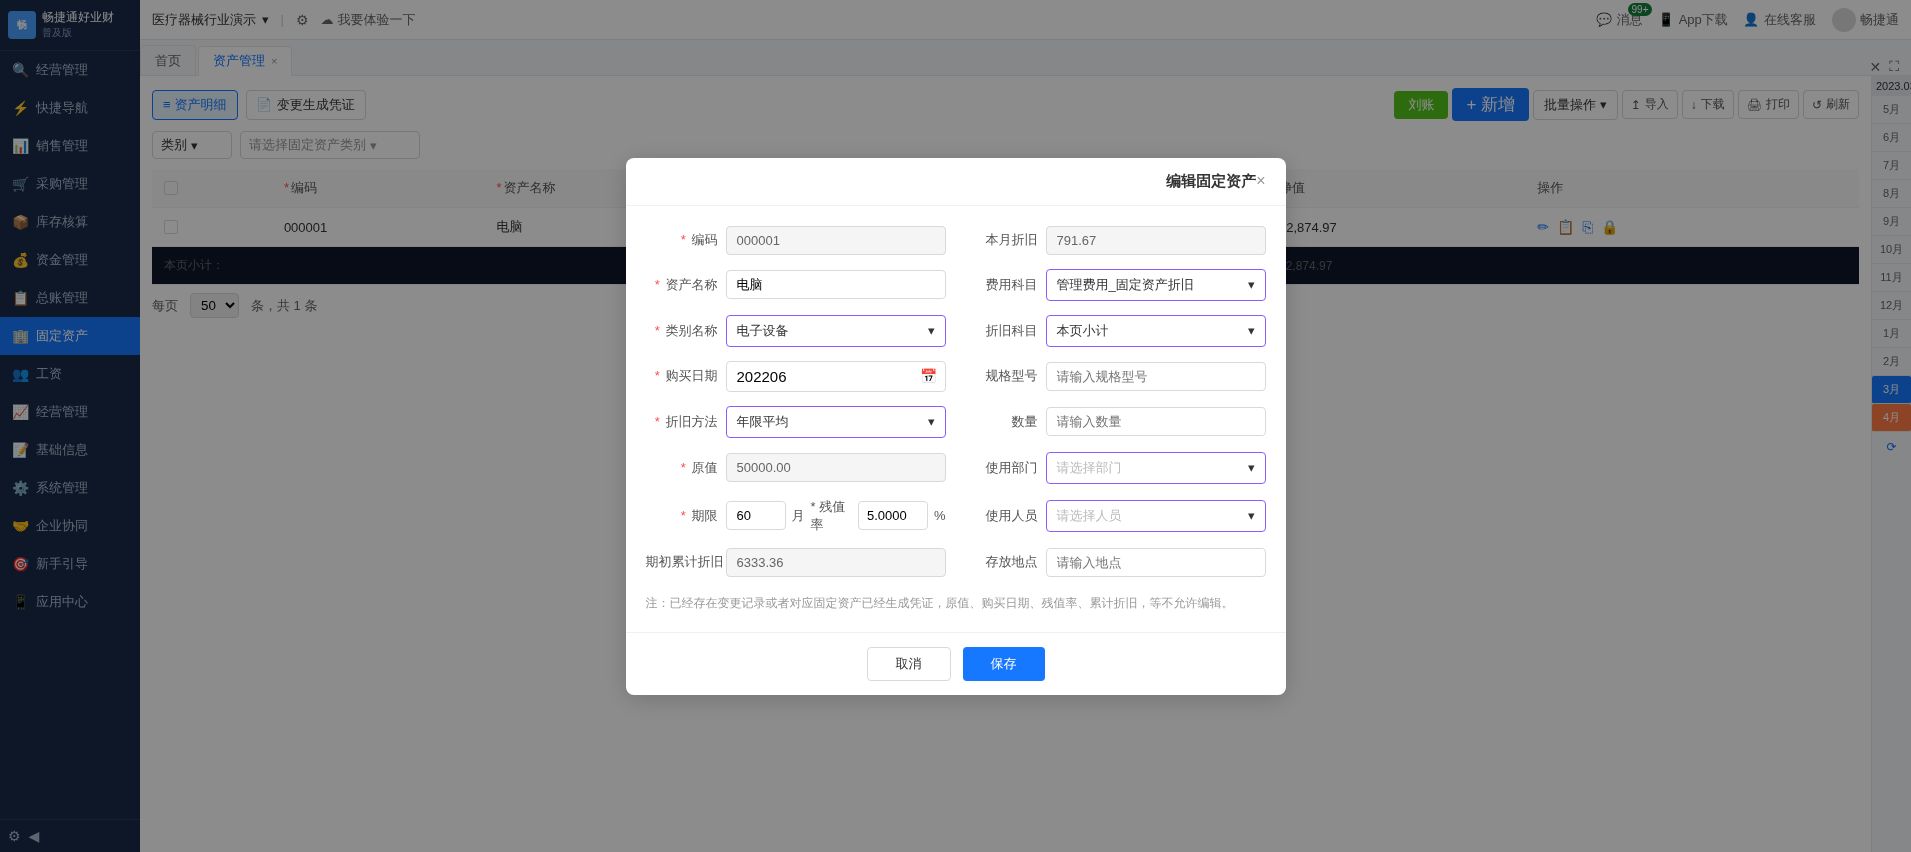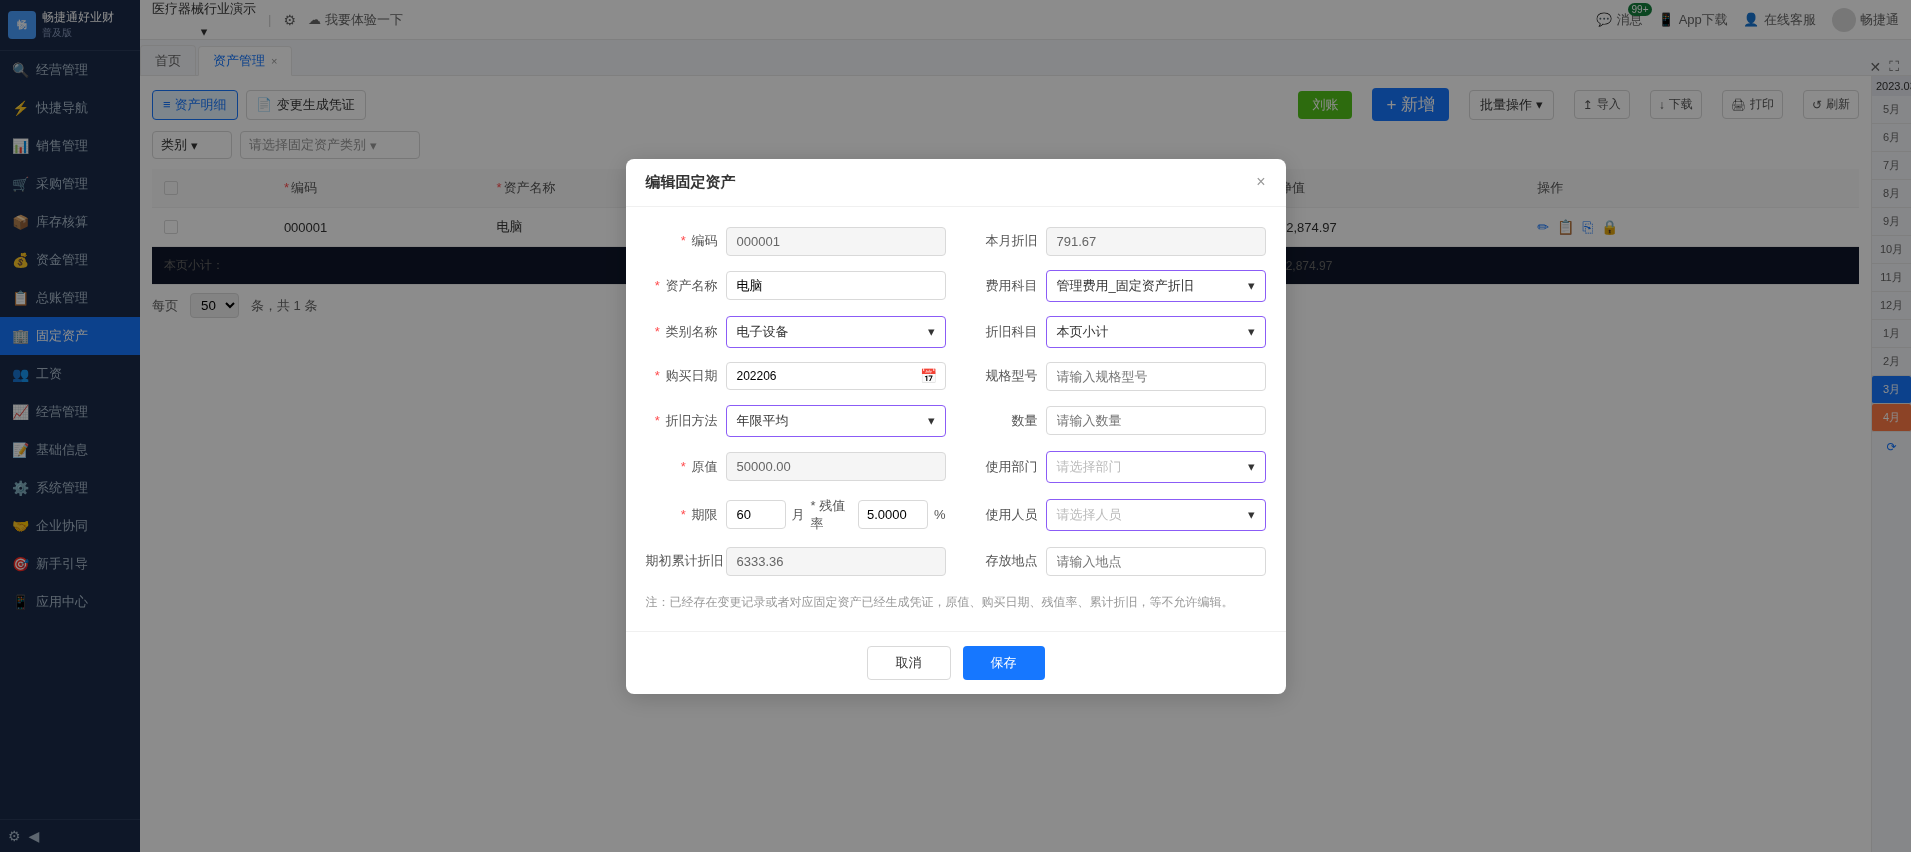--- a/index.html
+++ b/index.html
@@ -22,21 +22,21 @@
     .sidebar-item .item-icon { font-size: 14px; width: 16px; text-align: center; }
     .sidebar-item .item-label { font-size: 13px; }
     .sidebar-bottom { padding: 8px; display: flex; align-items: center; gap: 8px; border-top: 1px solid #2a3b5a; }
     .sidebar-bottom-icon { color: #aabbcc; cursor: pointer; font-size: 14px; }
 
     
     .main { flex: 1; display: flex; flex-direction: column; overflow: hidden; }
 
     
     .topbar { height: 40px; background: white; display: flex; align-items: center; padding: 0 12px; gap: 12px; border-bottom: 1px solid #e8e8e8; box-shadow: 0 1px 4px rgba(0,0,0,0.08); }
-    .topbar-project { display: flex; align-items: center; gap: 6px; color: #333; font-size: 13px; cursor: pointer; flex-direction: column; }
+    .topbar-project { display: flex; align-items: center; gap: 6px; color: #333; font-size: 13px; cursor: pointer; }
     .topbar-separator { color: #ccc; }
     .topbar-gear { color: #666; cursor: pointer; font-size: 14px; }
     .topbar-experience { display: flex; align-items: center; gap: 4px; color: #666; font-size: 13px; cursor: pointer; }
     .topbar-right { margin-left: auto; display: flex; align-items: center; gap: 16px; }
     .topbar-badge { position: relative; display: flex; align-items: center; gap: 4px; color: #666; font-size: 13px; cursor: pointer; }
     .badge-count { background: #15803d; color: white; font-size: 10px; padding: 1px 4px; border-radius: 10px; position: absolute; top: -8px; right: -10px; }
     .topbar-user { display: flex; align-items: center; gap: 4px; color: #666; cursor: pointer; }
     .user-avatar { width: 24px; height: 24px; background: #d9d9d9; border-radius: 50%; }
 
     
@@ -52,21 +52,21 @@
 
     
     .page-content { flex: 1; overflow: hidden; padding: 12px; position: relative; }
 
     
     .toolbar { display: flex; align-items: center; gap: 8px; margin-bottom: 10px; }
     .toolbar-btn { display: flex; align-items: center; gap: 4px; padding: 5px 10px; border: 1px solid #d9d9d9; background: white; border-radius: 4px; color: #333; cursor: pointer; font-size: 13px; }
     .toolbar-btn.active { background: #e6f4ff; border-color: #1677ff; color: #1677ff; }
     .toolbar-btn-primary { background: #1677ff; color: white; border: none; padding: 5px 14px; border-radius: 4px; cursor: pointer; font-size: 17px; }
     .toolbar-btn-success { background: #52c41a; color: white; border: none; padding: 5px 14px; border-radius: 4px; cursor: pointer; font-size: 13px; }
-    .toolbar-right { margin-left: auto; display: flex; gap: 20px; align-items: center; }
+    .toolbar-right { margin-left: auto; display: flex; gap: 4px; align-items: center; }
     .toolbar-icon-btn { display: flex; align-items: center; gap: 4px; padding: 5px 8px; border: 1px solid #d9d9d9; background: white; border-radius: 4px; color: #555; cursor: pointer; font-size: 12px; }
 
     
     .filter-row { display: flex; align-items: center; gap: 8px; margin-bottom: 10px; }
     .filter-select { display: flex; align-items: center; gap: 4px; padding: 4px 8px; border: 1px solid #d9d9d9; border-radius: 4px; background: white; cursor: pointer; font-size: 13px; min-width: 80px; }
     .filter-select-wide { min-width: 180px; color: #999; }
 
     
     .data-table { width: 100%; border-collapse: collapse; font-size: 13px; }
     .data-table thead tr { background: #fafafa; }
@@ -83,32 +83,32 @@
     .cal-header { padding: 4px; text-align: center; font-size: 11px; color: #333; background: #e8eaf0; }
     .cal-month { padding: 6px 4px; text-align: center; font-size: 11px; color: #666; cursor: pointer; border-bottom: 1px solid #e8e8e8; }
     .cal-month.highlight { background: #1677ff; color: white; border-radius: 2px; }
     .cal-month.current { background: #ff7a45; color: white; border-radius: 2px; }
 
     
     .modal-overlay { position: fixed; top: 0; left: 0; width: 100%; height: 100%; background: rgba(0,0,0,0.45); z-index: 100; display: flex; align-items: center; justify-content: center; }
 
     
     .modal { background: white; border-radius: 8px; width: 660px; max-height: 80vh; overflow: visible; box-shadow: 0 4px 24px rgba(0,0,0,0.18); }
-    .modal-header { display: flex; align-items: center; justify-content: space-between; padding: 14px 20px; border-bottom: 1px solid #f0f0f0; }
+    .modal-header { display: flex; align-items: center; justify-content: flex-end; padding: 14px 20px; border-bottom: 1px solid #f0f0f0; }
     .modal-title { font-size: 15px; font-weight: 600; color: #333; }
     .modal-close { color: #999; cursor: pointer; font-size: 16px; }
     .modal-body { padding: 20px; display: grid; grid-template-columns: 1fr 1fr; gap: 14px 20px; }
     .form-field { display: flex; align-items: center; gap: 8px; }
     .form-label { width: 72px; text-align: right; font-size: 13px; color: #555; white-space: nowrap; flex-shrink: 0; }
     .form-required { color: #ff4d4f; margin-right: 2px; }
     .form-input { flex: 1; padding: 6px 10px; border: 1px solid #d9d9d9; border-radius: 4px; font-size: 13px; outline: none; }
     .form-input.readonly { background: #f5f5f5; color: #666; }
     .form-select { flex: 1; padding: 6px 10px; border: 1px solid #8b5cf6; border-radius: 4px; font-size: 13px; display: flex; align-items: center; justify-content: space-between; cursor: pointer; }
     .form-input-with-icon { flex: 1; position: relative; }
-    .form-input-with-icon input { width: 100%; padding: 6px 28px 6px 10px; border: 1px solid #d9d9d9; border-radius: 4px; font-size: 12px; outline: none; }
+    .form-input-with-icon input { width: 100%; padding: 6px 28px 6px 10px; border: 1px solid #d9d9d9; border-radius: 4px; font-size: 15px; outline: none; }
     .input-icon { position: absolute; right: 8px; top: 50%; transform: translateY(-50%); color: #999; font-size: 14px; }
     .form-inline { display: flex; align-items: center; gap: 6px; flex: 1; }
     .form-inline-input { padding: 6px 10px; border: 1px solid #d9d9d9; border-radius: 4px; font-size: 13px; width: 60px; }
     .form-inline-label { color: #555; font-size: 13px; }
     .form-inline-input-sm { padding: 6px 8px; border: 1px solid #d9d9d9; border-radius: 4px; font-size: 13px; width: 70px; }
     .form-note { grid-column: 1 / -1; font-size: 12px; color: #999; padding-top: 4px; }
     .modal-footer { display: flex; justify-content: center; gap: 12px; padding: 14px 20px; border-top: 1px solid #f0f0f0; }
     .btn-cancel { padding: 7px 28px; border: 1px solid #d9d9d9; background: white; border-radius: 4px; font-size: 13px; cursor: pointer; color: #333; }
     .btn-save { padding: 7px 28px; border: none; background: #1677ff; color: white; border-radius: 4px; font-size: 13px; cursor: pointer; }
 

